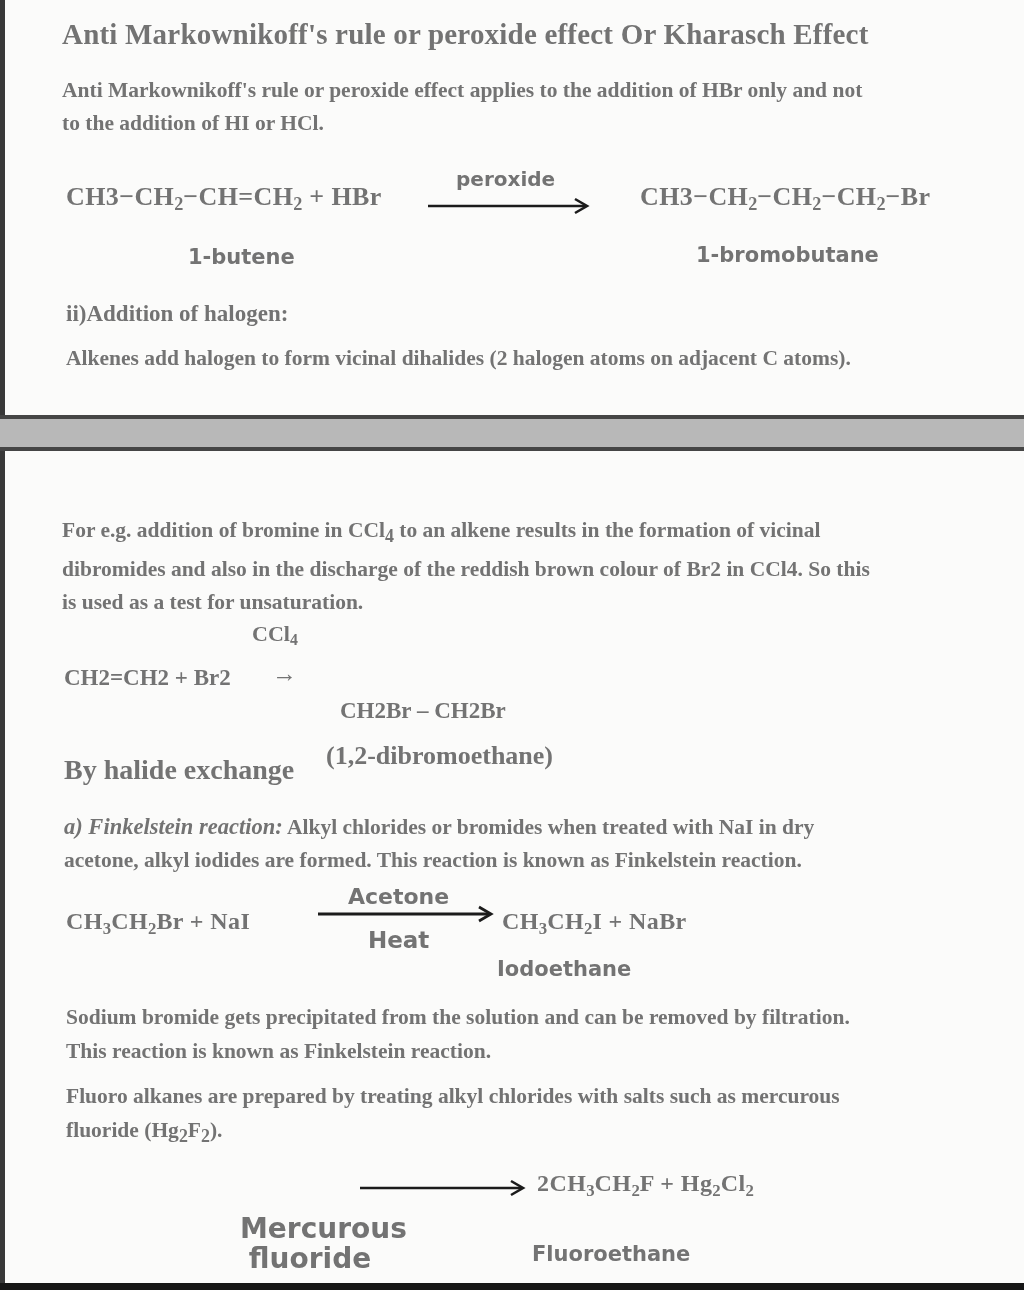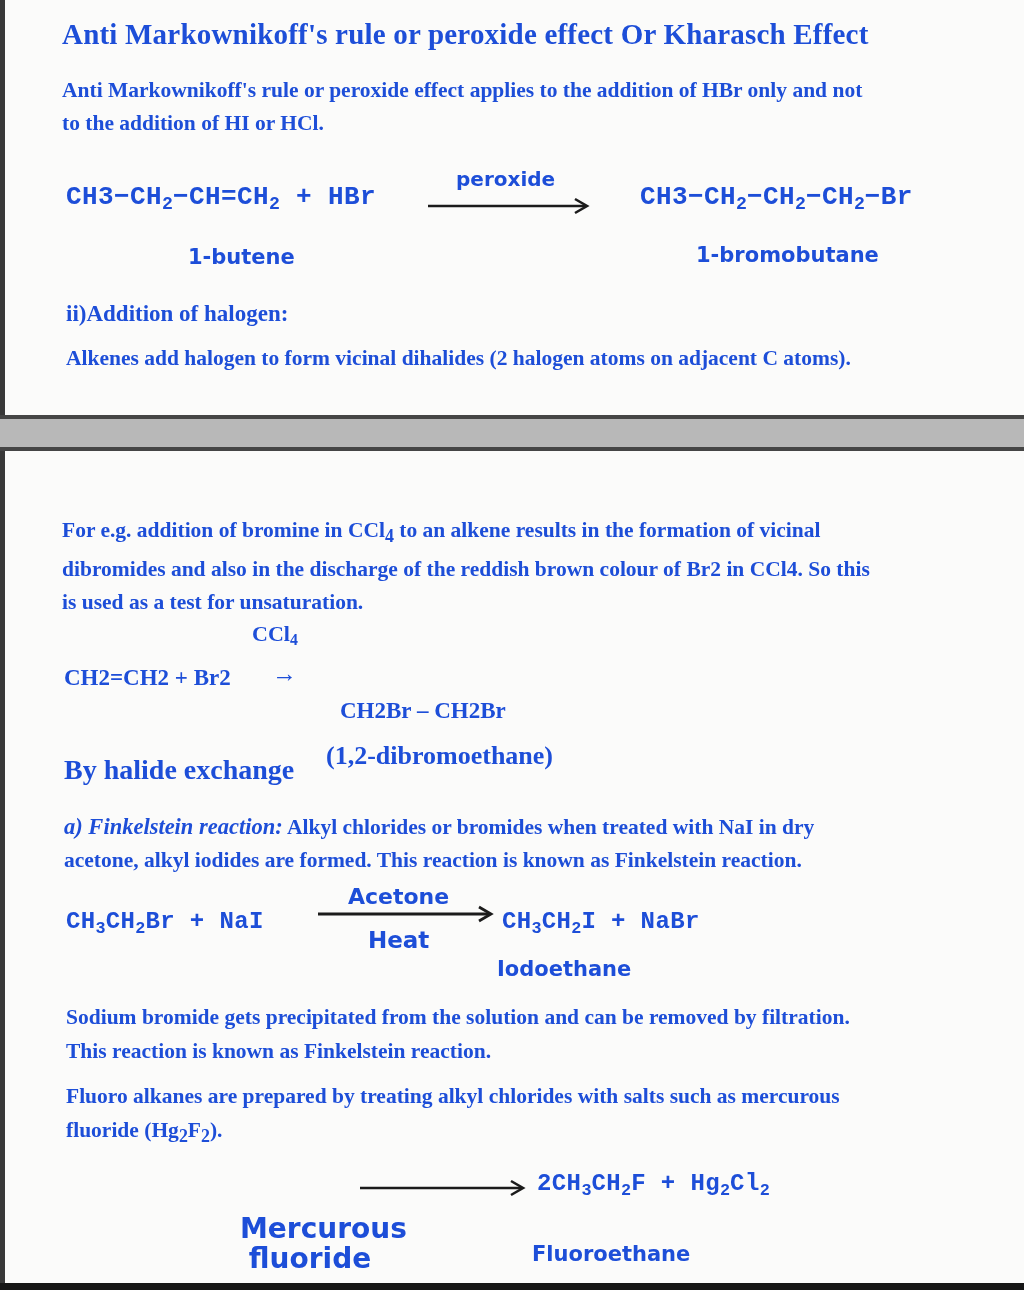--- a/index.html
+++ b/index.html
@@ -1,34 +1,34 @@
 <!DOCTYPE html>
 <html><head>
 <meta charset="utf-8">
 <style>
   * { margin:0; padding:0; box-sizing:border-box; }
   html,body { background:#e9e9e9; }
   .sheet {
     position:relative; width:1024px; height:1290px;
-    background:#fbfbfa; color:#1d4ed8; overflow:hidden;
+    background:#fbfbfa; color:#737373; overflow:hidden;
     font-family:"Liberation Serif", serif;
   }
   .abs { position:absolute; }
   .left-border { position:absolute; left:0; top:0; width:5px; height:100%; background:#383838; z-index:1; }
   .bottom-bar { position:absolute; left:0; bottom:0; width:100%; height:7px; background:#161616; z-index:3; }
   .divider { position:absolute; left:0; top:415px; width:100%; z-index:2; }
   .divider .line { height:4px; background:#454545; }
   .divider .band { height:28px; background:#b8b8b8; }
   .title { font-size:29px; font-weight:700; letter-spacing:.2px; white-space:nowrap; }
   .h1 { font-size:28px; font-weight:700; white-space:nowrap; }
   .h2 { font-size:23px; font-weight:700; white-space:nowrap; }
   .body-text { font-size:21.5px; font-weight:600; line-height:33px; }
   .body-text .ln { white-space:nowrap; }
   .lead { font-style:italic; font-weight:700; font-size:22.5px; }
-  .chem { font-family:Liberation Mono, monospace; font-weight:600; white-space:nowrap; letter-spacing:.4px; }
+  .chem { font-family:Liberation Serif, serif; font-weight:600; white-space:nowrap; letter-spacing:.4px; }
   .chem sub { font-size:70%; vertical-align:-0.28em; letter-spacing:0; }
   .chem-label { font-family:"DejaVu Sans", sans-serif; font-weight:600; white-space:nowrap; }
   .serif-eq { font-weight:700; white-space:nowrap; }
   .serif-eq sub { font-size:72%; vertical-align:-0.25em; }
   .center { text-align:center; }
 </style>
 </head>
 <body>
 
 <div class="sheet">

